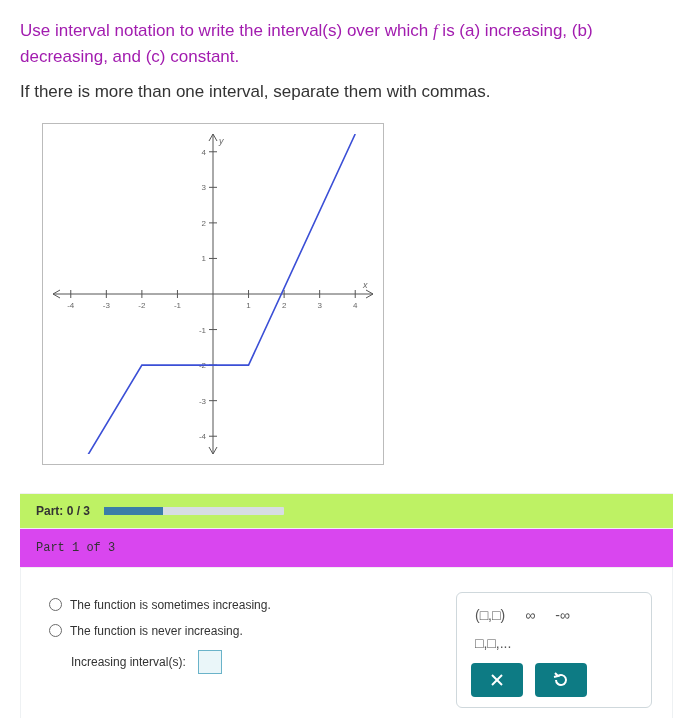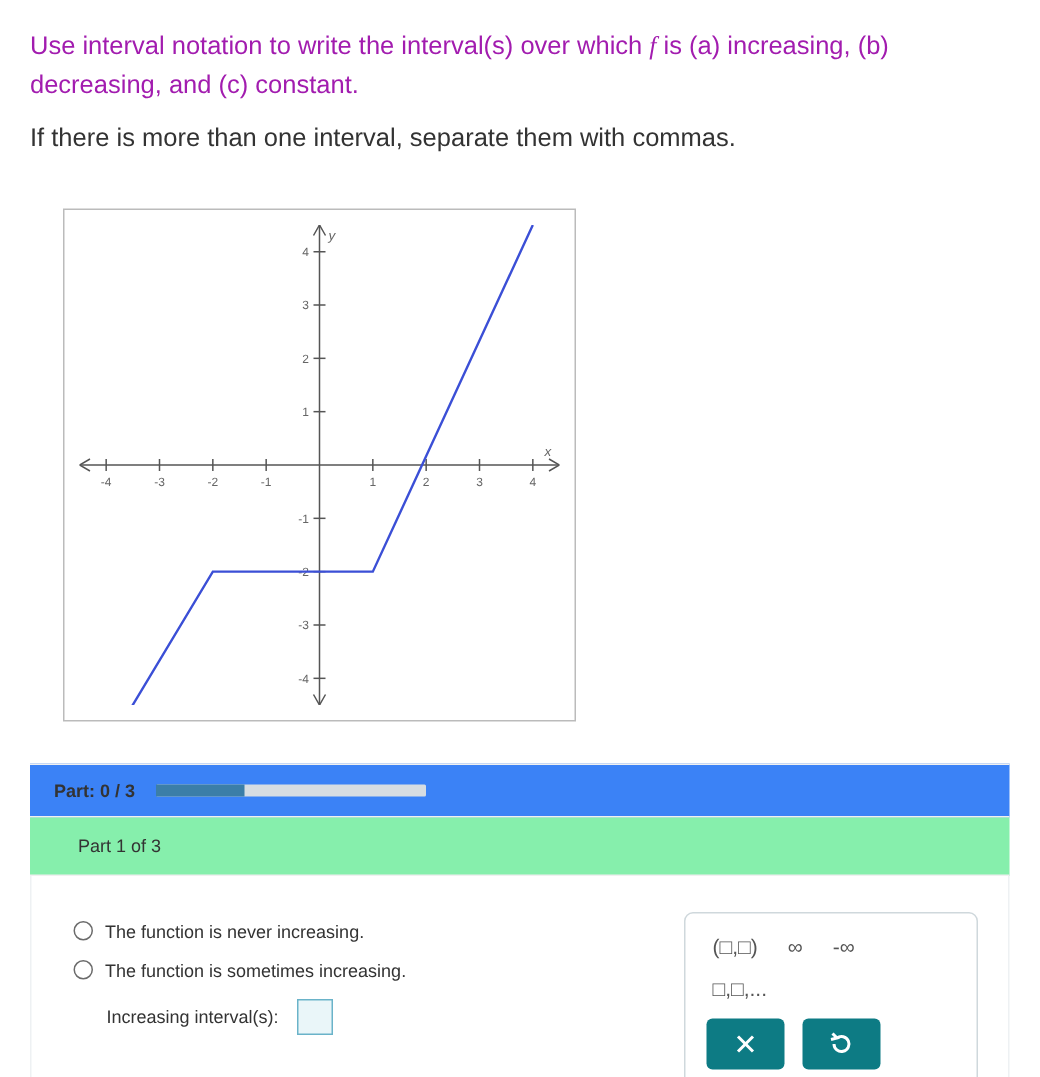--- a/index.html
+++ b/index.html
@@ -13,36 +13,36 @@
   .question {
     font-size: 17px;
     line-height: 1.5;
     color: #a21caf;
     margin-bottom: 10px;
   }
   .question em { font-style: italic; font-family: "Times New Roman", serif; }
   .sub-instr {
     font-size: 17px;
     line-height: 1.5;
-    margin-bottom: 34px;
+    margin-bottom: 18px;
   }
   .graph-wrap {
     margin: 0 0 28px 22px;
   }
   .graph-border {
     border: 1px solid #bbb;
     width: 342px;
     height: 342px;
     display: flex;
     align-items: center;
     justify-content: center;
   }
   
   .progress-row {
-    background: #3b82f6;
+    background: #bef264;
     padding: 10px 16px;
     font-size: 12px;
     font-weight: bold;
     color: #333;
     display: flex;
     align-items: center;
     gap: 14px;
     border-top: 1px solid #f0f0f0;
     border-bottom: 1px solid #f0f0f0;
   }
@@ -52,25 +52,26 @@
     background: #d7dde2;
     position: relative;
     border-radius: 1px;
   }
   .progress-fill {
     background: #3b7ea8;
     height: 100%;
     width: 33%;
   }
   .part-header {
-    background: #86efac;
-    padding: 12px 32px;
+    background: #d946ef;
+    padding: 12px 16px;
     font-size: 12px;
     color: #333;
     border-bottom: 1px solid #f0f0f0;
+    font-family: Liberation Mono, monospace;
   }
   .answer-area {
     padding: 24px 20px 24px 28px;
     display: flex;
     gap: 40px;
     align-items: flex-start;
     border: 1px solid #eef1f3;
     border-top: none;
   }
   .options {
@@ -204,25 +205,25 @@
     <div class="progress-fill"></div>
   </div>
 </div>
 
 <div class="part-header">Part 1 of 3</div>
 
 <div class="answer-area">
   <div class="options">
     <div class="opt">
       <span class="radio"></span>
-      <span>The function is never increasing.</span>
+      <span>The function is sometimes increasing.</span>
     </div>
     <div class="opt">
       <span class="radio"></span>
-      <span>The function is sometimes increasing.</span>
+      <span>The function is never increasing.</span>
     </div>
     <div class="opt-sub">
       <span>Increasing interval(s):</span>
       <span class="answer-box"></span>
     </div>
   </div>
 
   <div class="palette">
     <div class="pal-row">
       <span class="pal-item">(□,□)</span>

